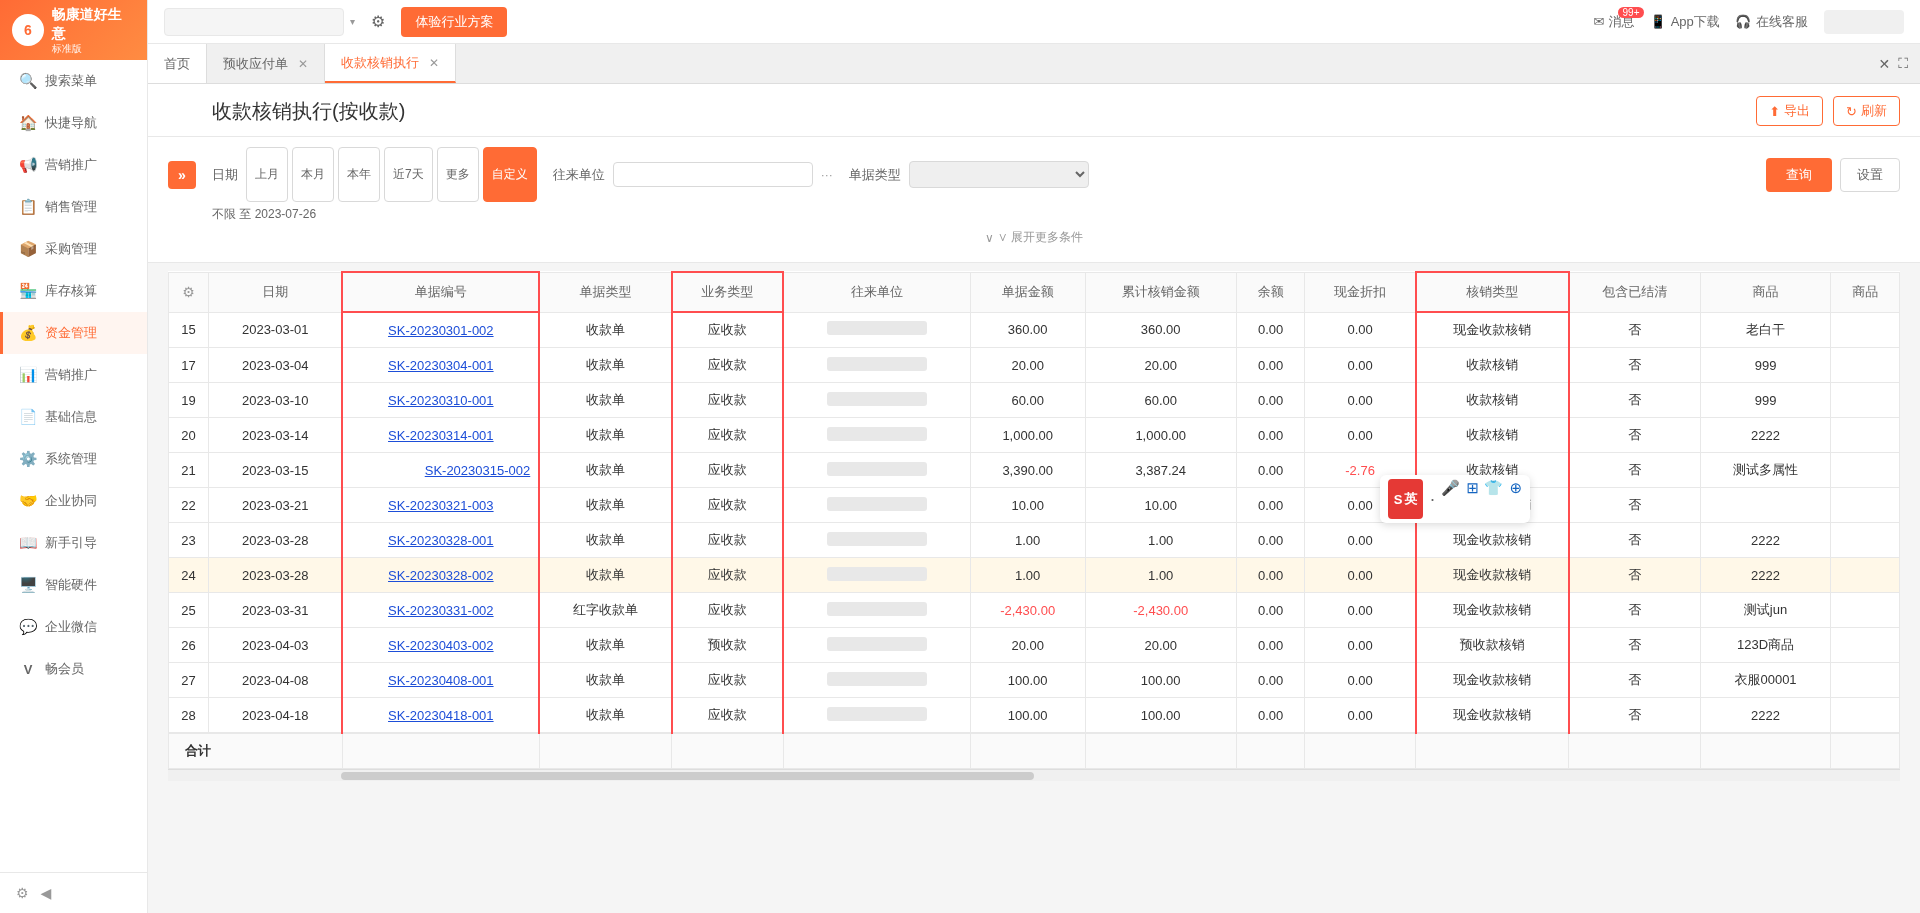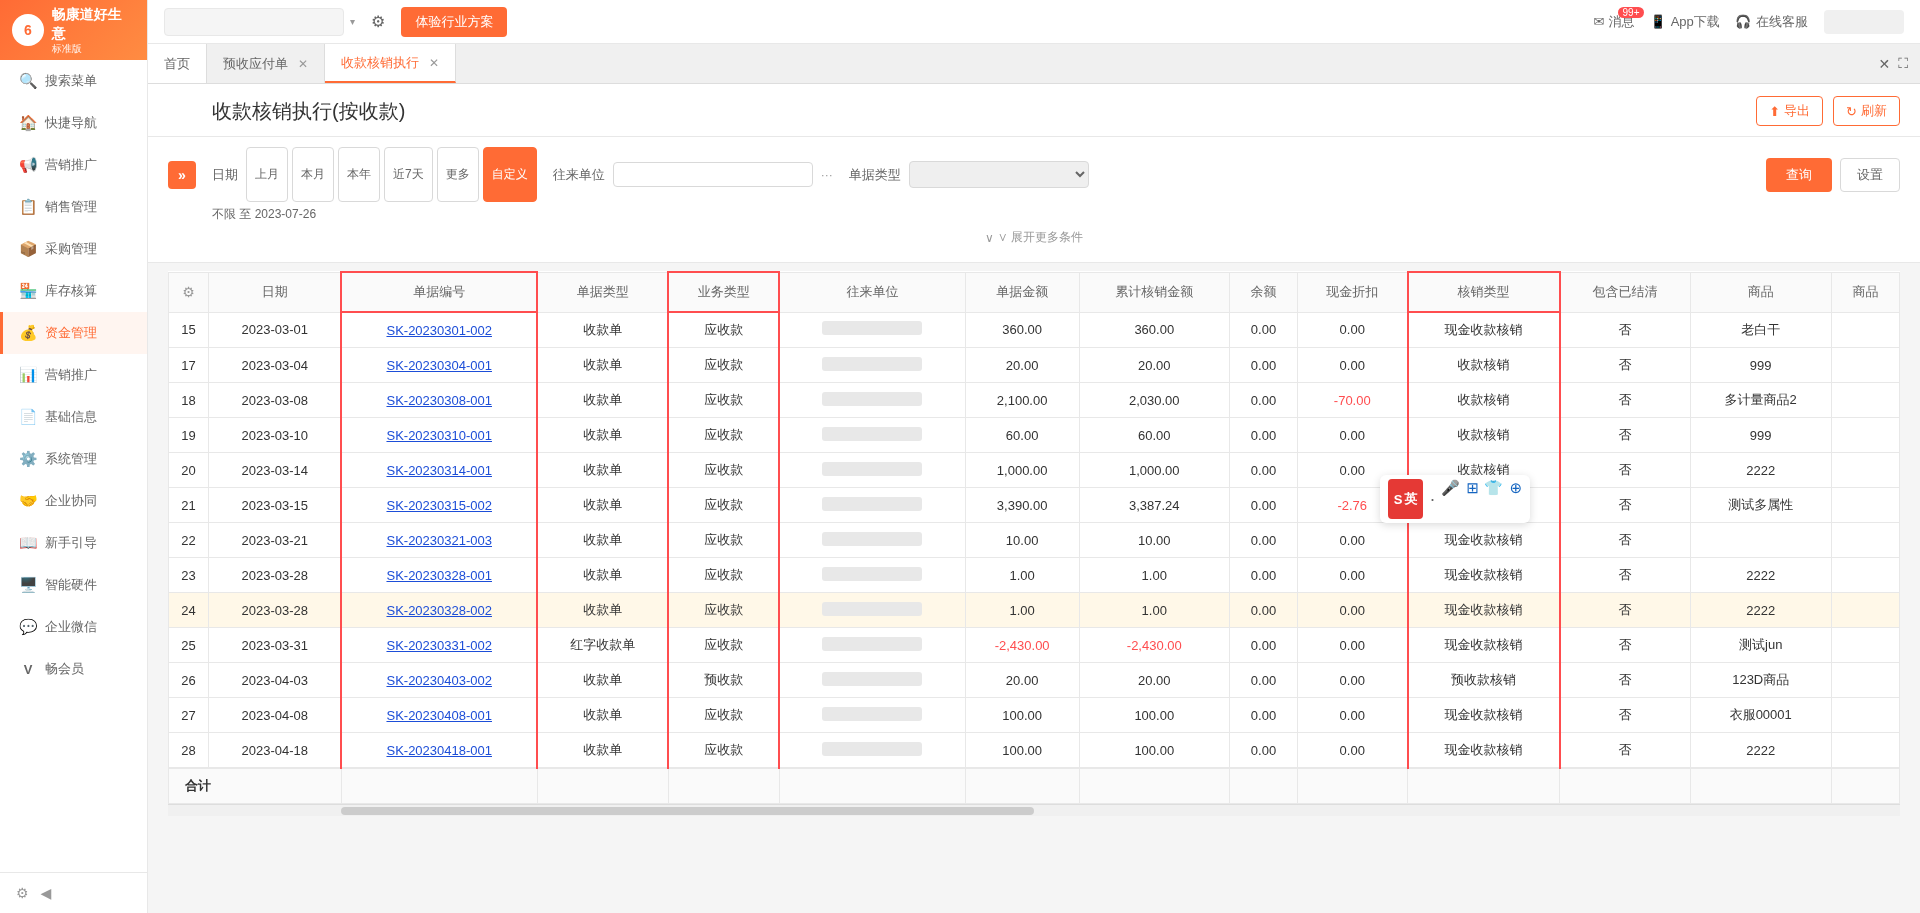--- a/index.html
+++ b/index.html
@@ -369,38 +369,20 @@
     <td style=" ">20.00</td>
     <td style=" ">20.00</td>
     <td style="">0.00</td>
     <td style=" ">0.00</td>
     <td style="border-left:2px solid #ff4d4f !important; border-right:2px solid #ff4d4f !important; ">收款核销</td>
     <td style="">否</td>
     <td style="">999</td>
     <td style=""></td>
   </tr>
               <tr>
-    <td style="">18</td>
-    <td style="">2023-03-08</td>
-    <td style="border-left:2px solid #ff4d4f !important; border-right:2px solid #ff4d4f !important; ">
-      <a class="link-text">SK-20230308-001</a>
-    </td>
-    <td style="">收款单</td>
-    <td style="border-left:2px solid #ff4d4f !important; border-right:2px solid #ff4d4f !important; ">应收款</td>
-    <td style=""><span class="partner-placeholder"></span></td>
-    <td style=" ">2,100.00</td>
-    <td style=" ">2,030.00</td>
-    <td style="">0.00</td>
-    <td style=" color:#ff4d4f;">-70.00</td>
-    <td style="border-left:2px solid #ff4d4f !important; border-right:2px solid #ff4d4f !important; ">收款核销</td>
-    <td style="">否</td>
-    <td style="">多计量商品2</td>
-    <td style=""></td>
-  </tr>
-              <tr>
     <td style="">19</td>
     <td style="">2023-03-10</td>
     <td style="border-left:2px solid #ff4d4f !important; border-right:2px solid #ff4d4f !important; ">
       <a class="link-text">SK-20230310-001</a>
     </td>
     <td style="">收款单</td>
     <td style="border-left:2px solid #ff4d4f !important; border-right:2px solid #ff4d4f !important; ">应收款</td>
     <td style=""><span class="partner-placeholder"></span></td>
     <td style=" ">60.00</td>
     <td style=" ">60.00</td>
@@ -425,21 +407,21 @@
     <td style="">0.00</td>
     <td style=" ">0.00</td>
     <td style="border-left:2px solid #ff4d4f !important; border-right:2px solid #ff4d4f !important; ">收款核销</td>
     <td style="">否</td>
     <td style="">2222</td>
     <td style=""></td>
   </tr>
               <tr>
     <td style="">21</td>
     <td style="">2023-03-15</td>
-    <td style="border-left:2px solid #ff4d4f !important; border-right:2px solid #ff4d4f !important; ">
+    <td style="border-left:2px solid #ff4d4f !important; border-right:2px solid #ff4d4f !important;text-align:right; ">
       <a class="link-text">SK-20230315-002</a>
     </td>
     <td style="">收款单</td>
     <td style="border-left:2px solid #ff4d4f !important; border-right:2px solid #ff4d4f !important; ">应收款</td>
     <td style=""><span class="partner-placeholder"></span></td>
     <td style=" ">3,390.00</td>
     <td style=" ">3,387.24</td>
     <td style="">0.00</td>
     <td style=" color:#ff4d4f;">-2.76</td>
     <td style="border-left:2px solid #ff4d4f !important; border-right:2px solid #ff4d4f !important; ">收款核销</td>

